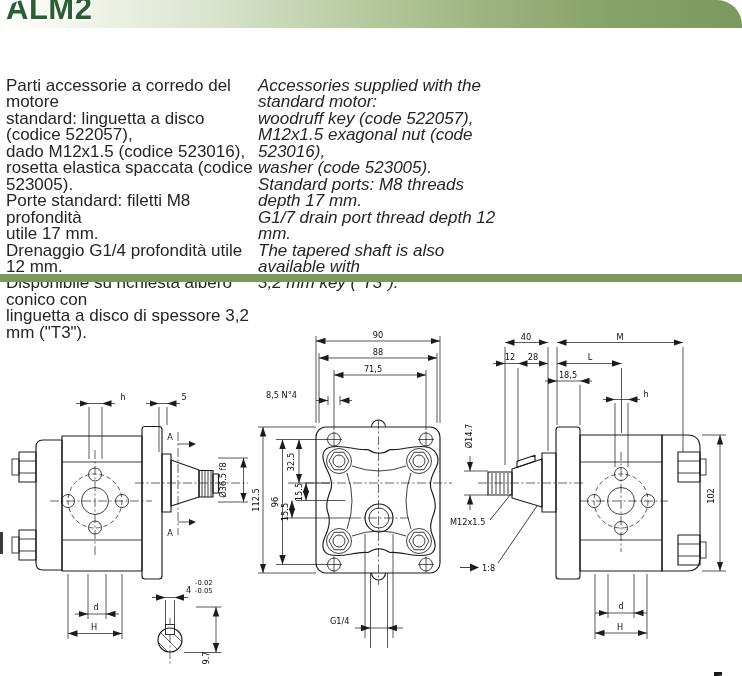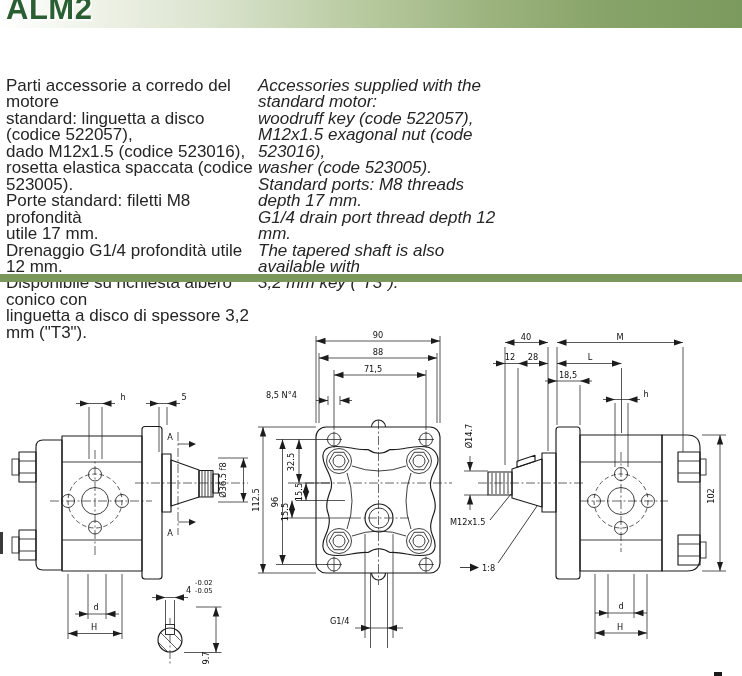--- a/index.html
+++ b/index.html
@@ -1,17 +1,17 @@
 <!DOCTYPE html>
 <html><head>
 <meta charset="utf-8">
 <style>
   html,body { margin:0; padding:0; background:#fff; }
   .page { position:relative; width:742px; height:676px; background:#ffffff; overflow:hidden;
-          font-family:"Liberation Sans", sans-serif; }
+          font-family:"Liberation Sans", sans-serif;border-radius:25px; }
   .topbar { position:absolute; top:0; left:0; width:742px; height:28px; overflow:hidden;
             background:linear-gradient(90deg,#ffffff 0%,#f2f5ec 10%,#dbe4cf 28%,#b9cba1 48%,#9cb37e 66%,#87a369 82%,#7b9a5e 100%); }
   .topbar h1 { position:absolute; top:-9px; left:6px; margin:0;
                font-size:31px; font-weight:900; letter-spacing:0.5px; color:#2a5f33;
                text-shadow:1.5px 1.5px 0 #ffffff, -1px 1px 0 rgba(255,255,255,.8); }
   .intro p { position:absolute; margin:0; white-space:pre-line;
              font-size:17px; line-height:16.45px; color:#252525; font-weight:400; }
   .intro .it { left:6px;  top:78px;  width:248px; }
   .intro .en { left:258px; top:78px; width:250px; font-style:italic; }
   .divider { position:absolute; top:274px; left:0; width:742px; height:8px; background:#7a985c; }
@@ -46,21 +46,21 @@
 Porte standard: filetti M8 profondità
 utile 17 mm.
 Drenaggio G1/4 profondità utile 12 mm.
 Disponibile su richiesta albero conico con
 linguetta a disco di spessore 3,2 mm ("T3").</p>
     <p class="en">Accessories supplied with the standard motor:
 woodruff key (code 522057),
 M12x1.5 exagonal nut (code 523016),
 washer (code 523005).
 Standard ports: M8 threads depth 17 mm.
-G1/4 drain port thread depth 12 mm.
+G1/7 drain port thread depth 12 mm.
 The tapered shaft is also available with
 3,2 mm key ("T3").</p>
   </section>
 
   <div class="divider"></div>
   <div class="scan-mark"></div>
 
   <svg class="drawing" width="742" height="376" viewBox="0 300 742 376">
     <defs>
       <marker id="arr" markerUnits="userSpaceOnUse" markerWidth="10" markerHeight="8" refX="9.5" refY="4" orient="auto-start-reverse">

